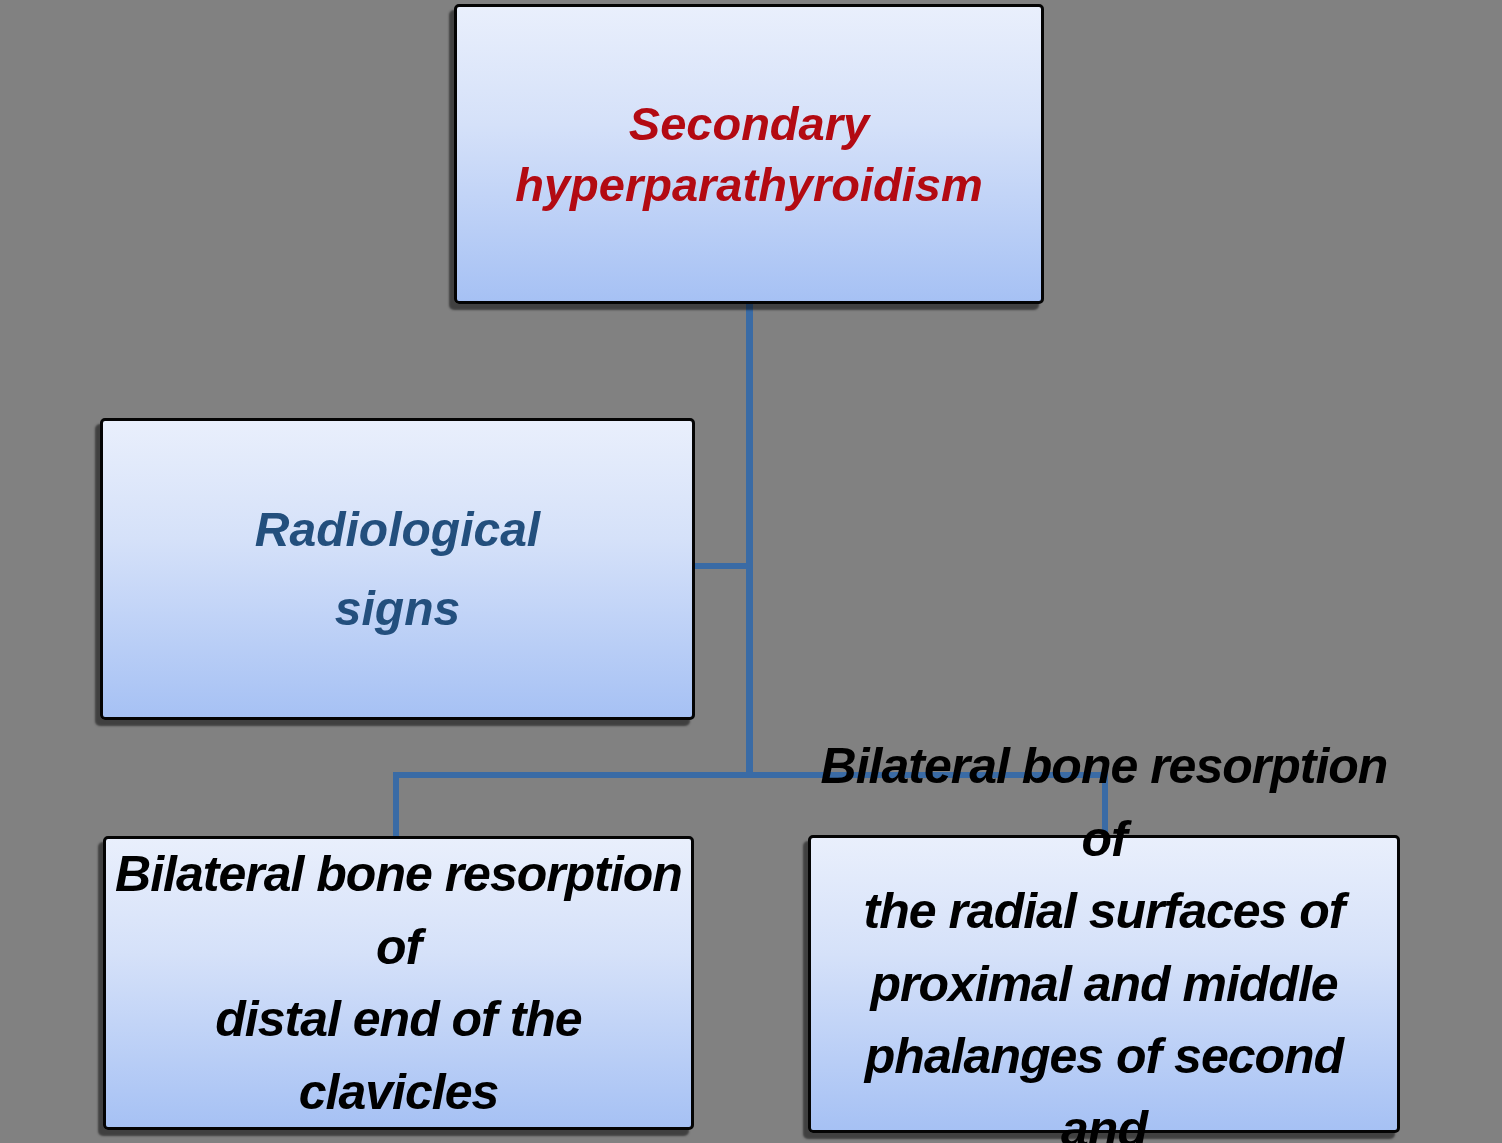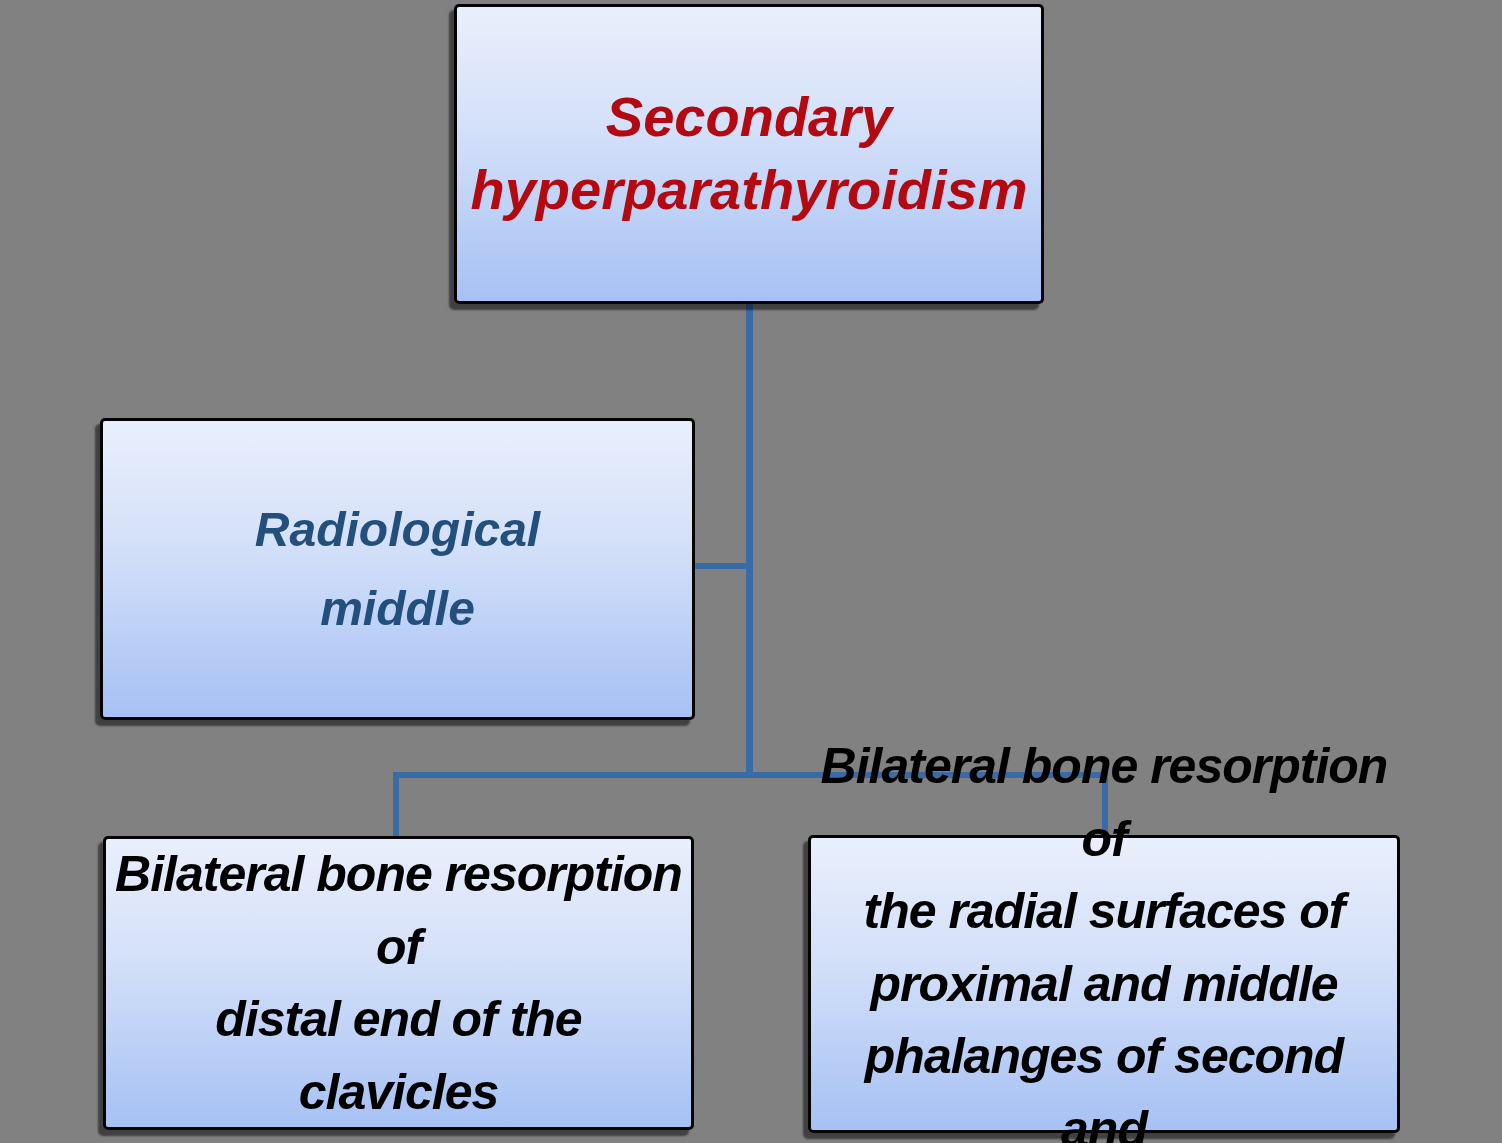--- a/index.html
+++ b/index.html
@@ -40,21 +40,21 @@
     width: 100%;
     padding: 0 6px;
   }
   .node-root      { left: 454px; top: 4px;   width: 590px; height: 300px; }
   .node-category  { left: 100px; top: 418px; width: 595px; height: 302px; }
   .node-leaf-left { left: 103px; top: 836px; width: 591px; height: 294px; }
   .node-leaf-right{ left: 808px; top: 835px; width: 592px; height: 298px; }
 
   .node-root .node-label {
     color: #b30a12;
-    font-size: 56px;
+    font-size: 47px;
     line-height: 1.3;
   }
   .node-category .node-label {
     color: #234f7d;
     font-size: 48px;
     line-height: 1.65;
   }
   .node-leaf-left .node-label,
   .node-leaf-right .node-label {
     color: #000000;
@@ -80,21 +80,21 @@
   <div class="connector connector-drop-left"></div>
   <div class="connector connector-drop-right"></div>
 
   <div class="node node-root">
     <div class="node-label">Secondary
 hyperparathyroidism</div>
   </div>
 
   <div class="node node-category">
     <div class="node-label">Radiological
-middle</div>
+signs</div>
   </div>
 
   <div class="node node-leaf-left">
     <div class="node-label">Bilateral bone resorption of
 distal end of the clavicles</div>
   </div>
 
   <div class="node node-leaf-right">
     <div class="node-label">Bilateral bone resorption of
 the radial surfaces of

